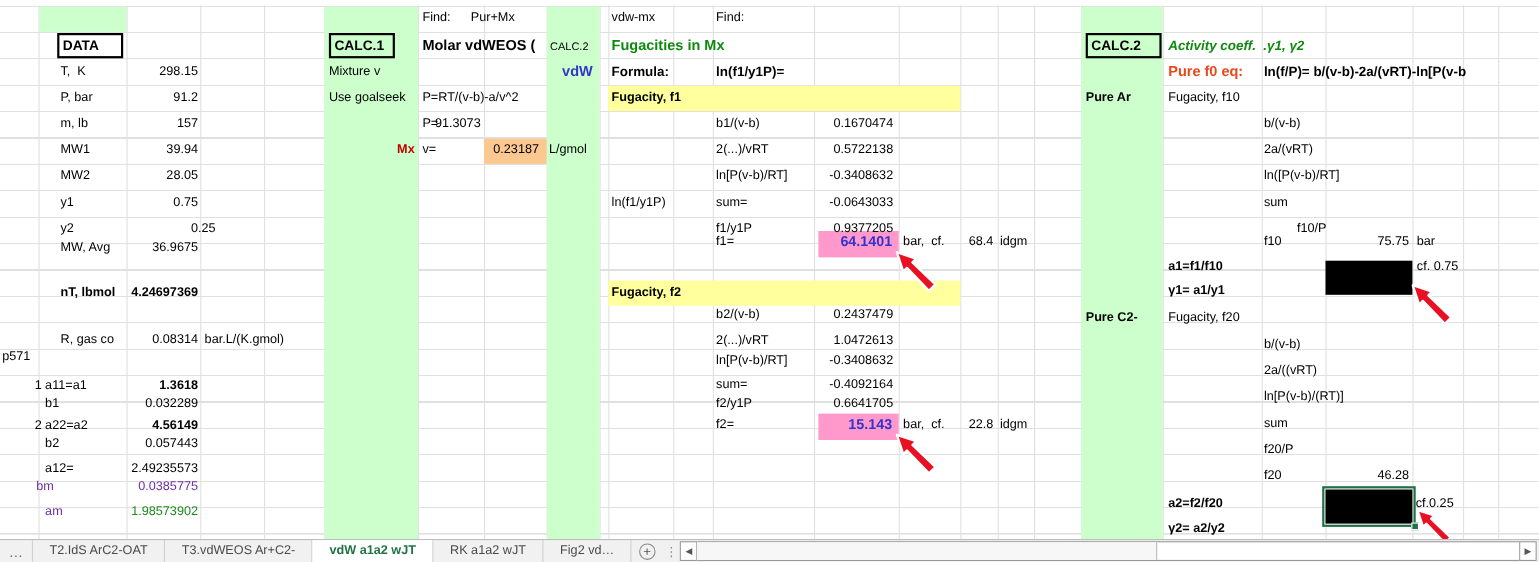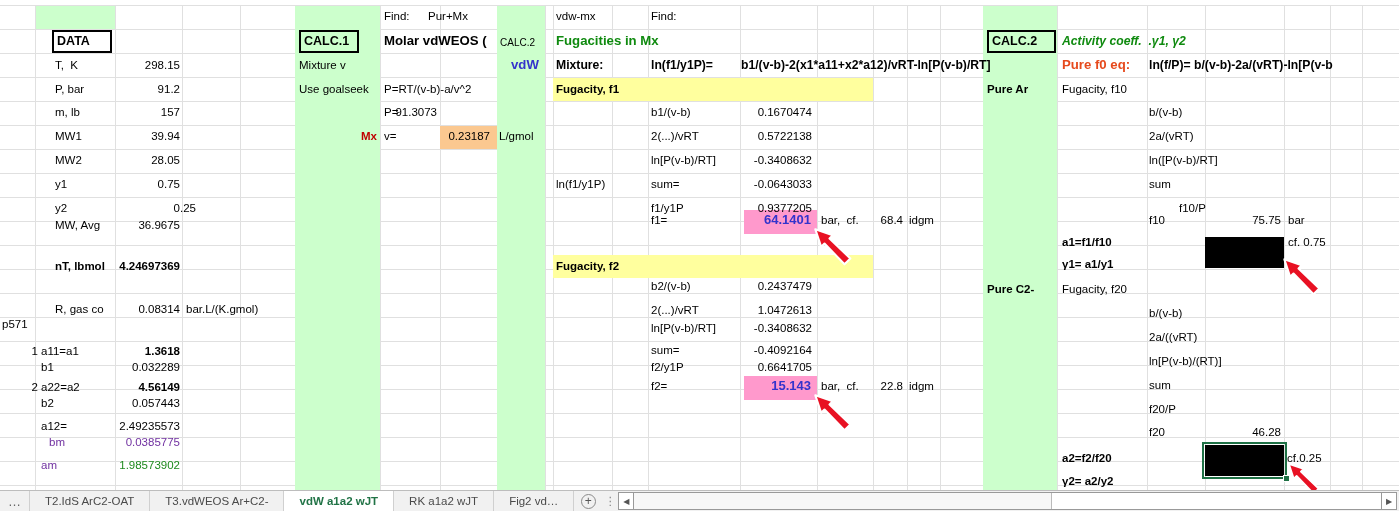--- a/index.html
+++ b/index.html
@@ -132,21 +132,21 @@
   <div class="t r b" style="left:104px;top:344px;width:76px">1.3618</div>
   <div class="t" style="left:41px;top:360px">b1</div>
   <div class="t r" style="left:104px;top:360px;width:76px">0.032289</div>
   <div class="t r" style="left:26px;top:380px;width:12px">2</div>
   <div class="t" style="left:41px;top:380px">a22=a2</div>
   <div class="t r b" style="left:104px;top:380px;width:76px">4.56149</div>
   <div class="t" style="left:41px;top:396px">b2</div>
   <div class="t r" style="left:104px;top:396px;width:76px">0.057443</div>
   <div class="t" style="left:41px;top:419px">a12=</div>
   <div class="t r" style="left:104px;top:419px;width:76px">2.49235573</div>
-  <div class="t pur" style="left:49px;top:435px">bm</div>
+  <div class="t pur" style="left:33px;top:435px">bm</div>
   <div class="t r pur" style="left:104px;top:435px;width:76px">0.0385775</div>
   <div class="t pur" style="left:41px;top:458px">am</div>
   <div class="t r vg" style="left:104px;top:458px;width:76px">1.98573902</div>
 
   <div class="t" style="left:299px;top:58px">Mixture v</div>
   <div class="t" style="left:299px;top:82px">Use goalseek</div>
   <div class="t r mxr" style="left:350px;top:129px;width:27px">Mx</div>
 
   <div class="t" style="left:384px;top:9px">Find:</div>
   <div class="t" style="left:428px;top:9px">Pur+Mx</div>
@@ -156,23 +156,22 @@
   <div class="t" style="left:384px;top:82px">P=RT/(v-b)-a/v^2</div>
   <div class="t" style="left:384px;top:105px">P=</div>
   <div class="t r" style="left:377px;top:105px;width:60px">91.3073</div>
   <div class="t" style="left:384px;top:129px" actable="true">v=</div>
   <div class="t r" style="left:424px;top:129px;width:66px">0.23187</div>
   <div class="t" style="left:499px;top:129px">L/gmol</div>
 
   <div class="t" style="left:556px;top:9px">vdw-mx</div>
   <div class="t" style="left:651px;top:9px">Find:</div>
   <div class="t ttl grn" style="left:556px;top:32px">Fugacities in Mx</div>
-  <div class="t f12" style="left:556px;top:58px">Mixture:</div>
+  <div class="t f12" style="left:556px;top:58px">Formula:</div>
   <div class="t f12" style="left:651px;top:58px">ln(f1/y1P)=</div>
-  <div class="t f12" style="left:741px;top:58px">b1/(v-b)-2(x1*a11+x2*a12)/vRT-ln[P(v-b)/RT]</div>
 
   <div class="t sb" style="left:556px;top:82px">Fugacity, f1</div>
   <div class="t" style="left:651px;top:105px">b1/(v-b)</div>
   <div class="t r" style="left:742px;top:105px;width:70px">0.1670474</div>
   <div class="t" style="left:651px;top:129px">2(...)/vRT</div>
   <div class="t r" style="left:742px;top:129px;width:70px">0.5722138</div>
   <div class="t" style="left:651px;top:153px">ln[P(v-b)/RT]</div>
   <div class="t r" style="left:742px;top:153px;width:70px">-0.3408632</div>
   <div class="t" style="left:556px;top:177px">ln(f1/y1P)</div>
   <div class="t" style="left:651px;top:177px">sum=</div>

